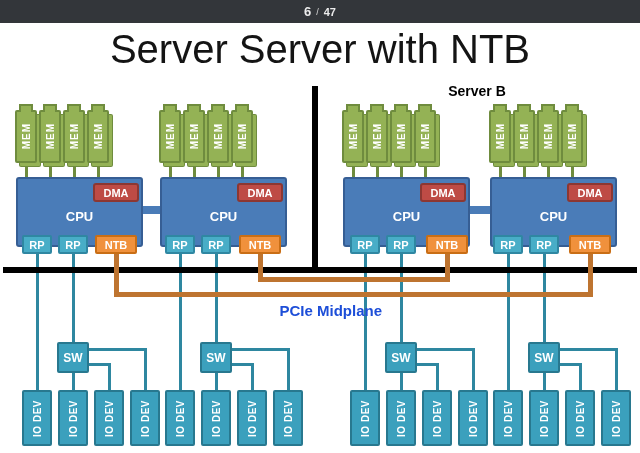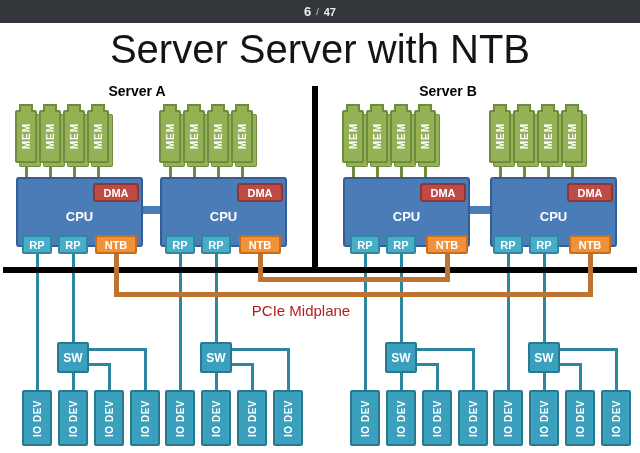--- a/index.html
+++ b/index.html
@@ -19,22 +19,22 @@
 
   .slide-title {
     position:absolute; left:0; top:27px; width:640px; text-align:center;
     font-size:40px; font-weight:500; color:#141414; letter-spacing:0px; z-index:5;
   }
   .server-label {
     position:absolute; top:83px; width:128px; text-align:center;
     font-size:14px; font-weight:bold; color:#000; z-index:5;
   }
   .midplane-label {
-    position:absolute; left:220px; top:302px; width:162px; text-align:center;
-    font-size:15px; font-weight:normal; color:#b91c1c; z-index:5;
+    position:absolute; left:220px; top:302px; width:162px; text-align:right;
+    font-size:15px; font-weight:bold; color:#1d4ed8; z-index:5;
   }
 
   
   .tl { position:absolute; background:var(--teal_line);   z-index:1; }
   .bl { position:absolute; background:var(--black_line);  z-index:2; }
   .ol { position:absolute; background:var(--orange_line); z-index:3; }
   .cpulink { position:absolute; top:206px; height:8px; background:var(--cpu_fill); z-index:2; }
   .leg { position:absolute; top:163px; width:3px; height:15px; background:var(--mem_border); z-index:1; }
 
   
@@ -96,22 +96,21 @@
 <div class="screen">
 
   <div class="topbar">
     <span class="page-cur">6</span>
     <span class="page-sep">/</span>
     <span class="page-total">47</span>
   </div>
 
   <div class="slide-title">Server Server with NTB</div>
 
-  <div class="server-label" style="left:73px;">Server A</div>
-  <div class="server-label" style="left:384px;">Server B</div>
+  <div class="server-label" style="left:413px;">Server B</div>
 
   <div class="bl" style="left:312px; top:86px;  width:6px;   height:187px;"></div>
   <div class="bl" style="left:3px;   top:267px; width:634px; height:6px;"></div>
 
   <div class="cpulink" style="left:143px; width:17px;"></div>
   <div class="cpulink" style="left:470px; width:20px;"></div>
 
   <div class="mem" style="left:15px;">
       <span class="vtext">MEM</span>
     </div>

